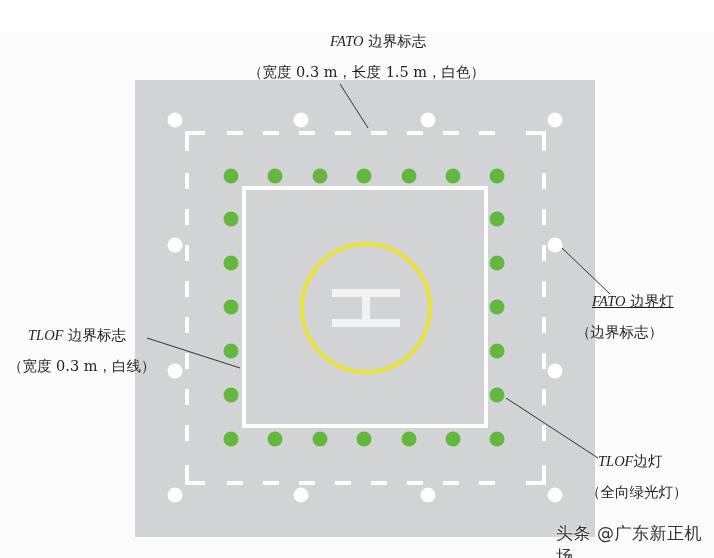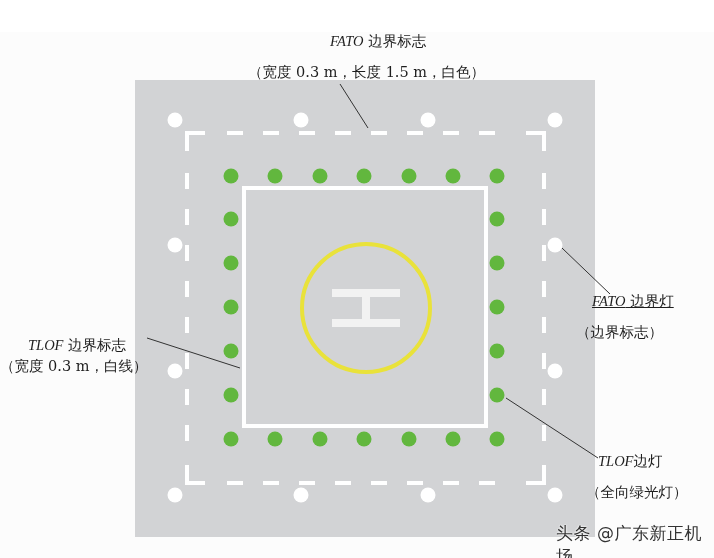--- a/index.html
+++ b/index.html
@@ -116,22 +116,22 @@
     <line x1="340" y1="84" x2="368" y2="128" stroke="#333333" stroke-width="1"></line>
     <line x1="147" y1="338" x2="240" y2="368" stroke="#333333" stroke-width="1"></line>
     <line x1="562" y1="248" x2="610" y2="294" stroke="#333333" stroke-width="1"></line>
     <line x1="506" y1="398" x2="598" y2="458" stroke="#333333" stroke-width="1"></line>
   </g>
 </svg>
 
 <div class="label" style="left:330px; top:32px;"><i>FATO</i><span> 边界标志</span></div>
 <div class="label" style="left:248px; top:63px;text-align:center;">（宽度 0.3 m，长度 1.5 m，白色）</div>
 
-<div class="label" style="left:28px; top:336px;"><i>TLOF</i><span> 边界标志</span></div>
-<div class="label" style="left:0px; top:357px;">（宽度 0.3 m，白线）</div>
+<div class="label" style="left:28px; top:326px;"><i>TLOF</i><span> 边界标志</span></div>
+<div class="label" style="left:8px; top:357px;">（宽度 0.3 m，白线）</div>
 
 <div class="label" style="left:592px; top:292px;text-decoration:underline;"><i>FATO</i><span> 边界灯</span></div>
 <div class="label" style="left:576px; top:323px;">（边界标志）</div>
 
 <div class="label" style="left:598px; top:452px;"><i>TLOF</i><span>边灯</span></div>
 <div class="label" style="left:586px; top:483px;">（全向绿光灯）</div>
 
 <div class="watermark">头条 @广东新正机场</div>
 
 </body></html>

